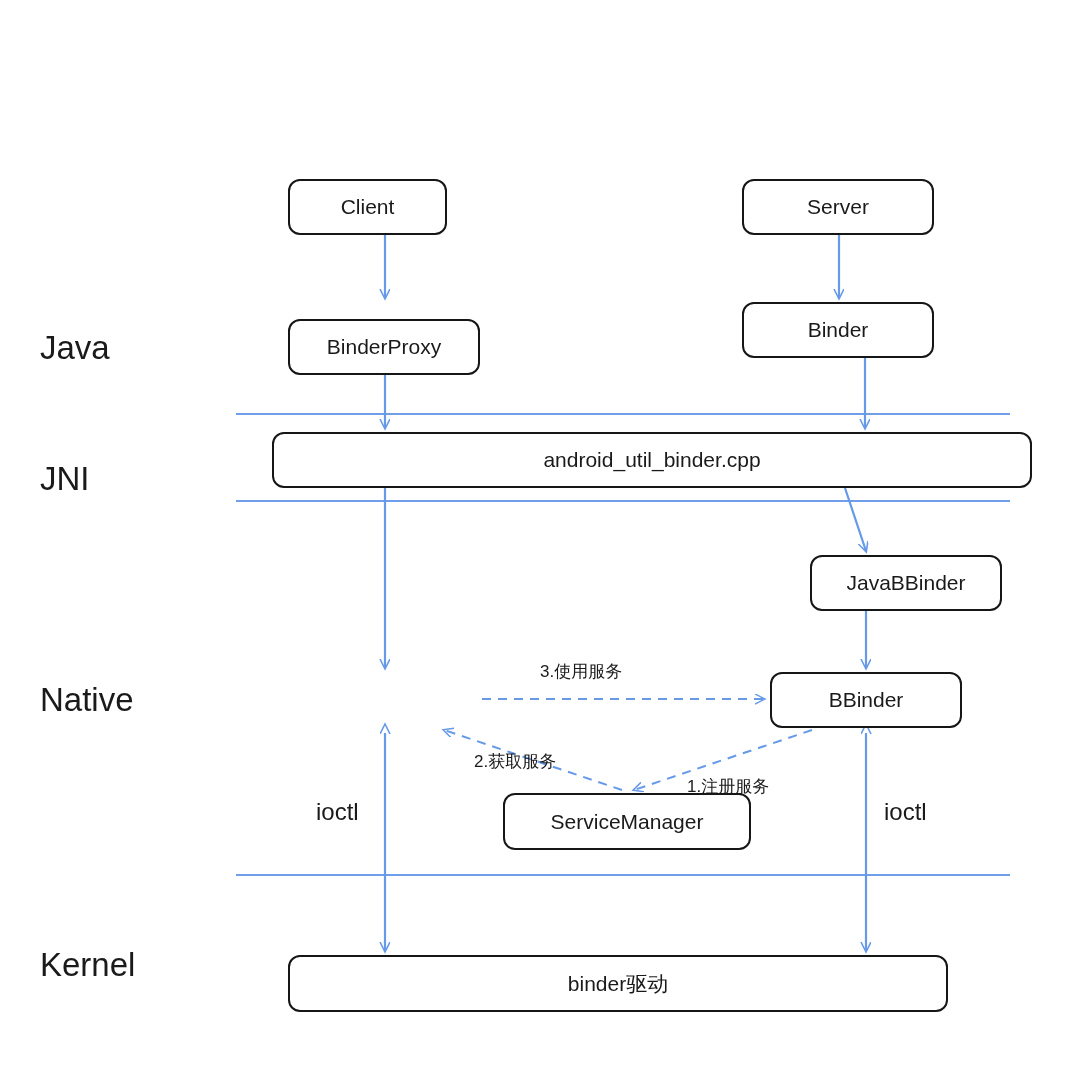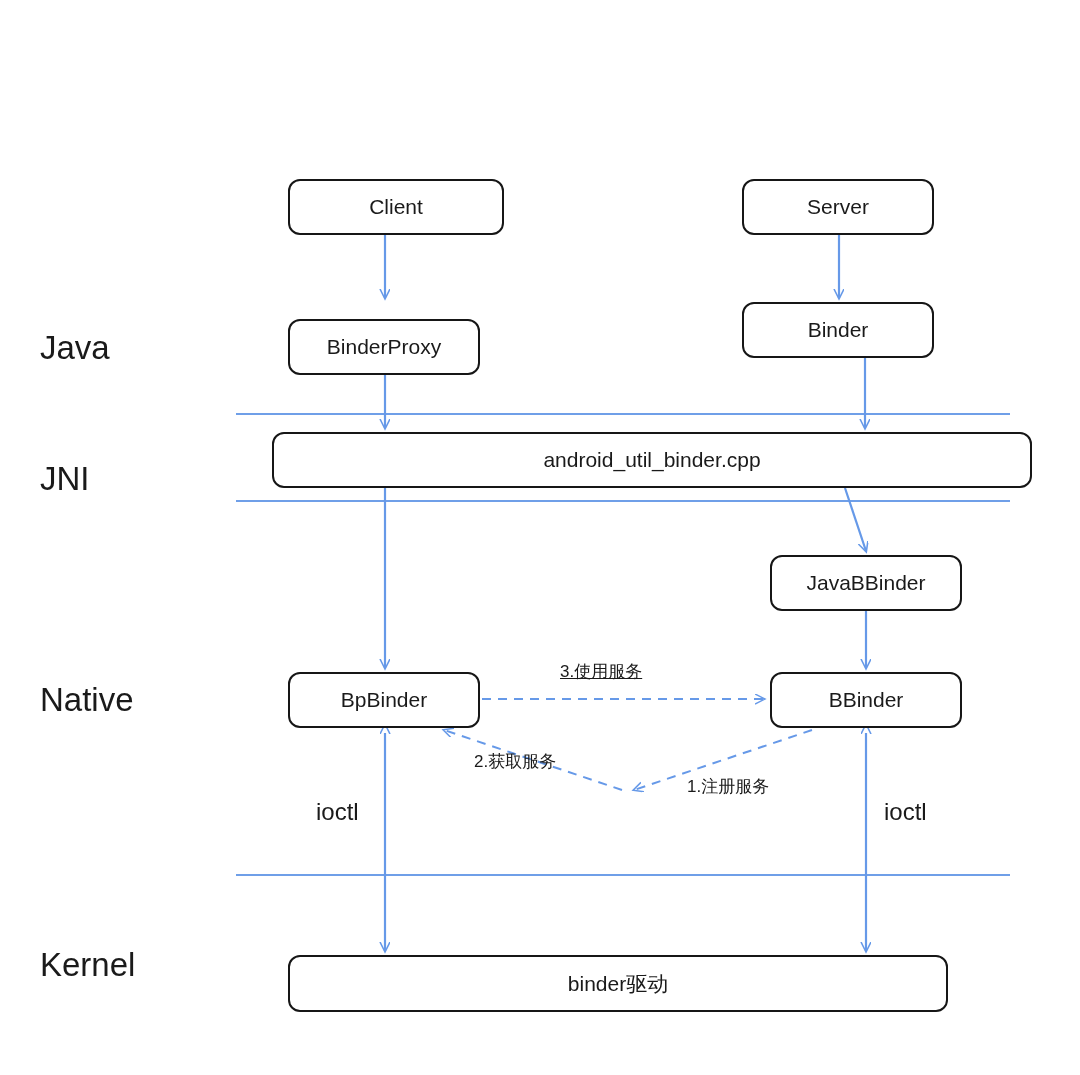--- a/index.html
+++ b/index.html
@@ -139,30 +139,30 @@
       <line x1="622" y1="790" x2="444" y2="730" stroke="#6699e8" stroke-width="2" stroke-dasharray="9,7" marker-end="url(#arrowEndD)"></line>
     </g>
   </svg>
 
 
   <div class="layer-label" style="left:40px; top:306px;">Java</div>
   <div class="layer-label" style="left:40px; top:437px;">JNI</div>
   <div class="layer-label" style="left:40px; top:658px;">Native</div>
   <div class="layer-label" style="left:40px; top:923px;">Kernel</div>
 
-  <div class="node-box" style="left:288px; top:179px; width:216px; height:56px;">Client</div>
+  <div class="node-box" style="left:288px; top:179px; width:159px; height:56px;">Client</div>
   <div class="node-box" style="left:742px; top:179px; width:192px; height:56px;">Server</div>
   <div class="node-box" style="left:288px; top:302px; width:192px; height:56px;margin-top:17px;">BinderProxy</div>
   <div class="node-box" style="left:742px; top:302px; width:192px; height:56px;text-align:right;">Binder</div>
   <div class="node-box wide" style="left:272px; top:432px; width:760px; height:56px;">android_util_binder.cpp</div>
-  <div class="node-box" style="left:770px; top:555px; width:192px; height:56px;">JavaBBinder</div>
-  <div class="node-box" style="left:288px; top:672px; width:192px; height:56px;">BpBinder</div>
+  <div class="node-box" style="left:810px; top:555px; width:192px; height:56px;">JavaBBinder</div>
   <div class="node-box" style="left:770px; top:672px; width:192px; height:56px;">BBinder</div>
+  <div class="node-box" style="left:503px; top:793px; width:248px; height:57px;">ServiceManager</div>
   <div class="node-box wide" style="left:288px; top:955px; width:660px; height:57px;">binder驱动</div>
 
-  <div class="edge-label" style="left:560px; top:660px;text-decoration:underline;">3.使用服务</div>
+  <div class="edge-label" style="left:540px; top:660px;">3.使用服务</div>
   <div class="edge-label" style="left:474px; top:750px;">2.获取服务</div>
   <div class="edge-label" style="left:687px; top:750px;margin-top:25px;">1.注册服务</div>
 
   <div class="ioctl-label" style="left:316px; top:798px;">ioctl</div>
   <div class="ioctl-label" style="left:884px; top:798px;">ioctl</div>
 
 </div>
 
 </body></html>

